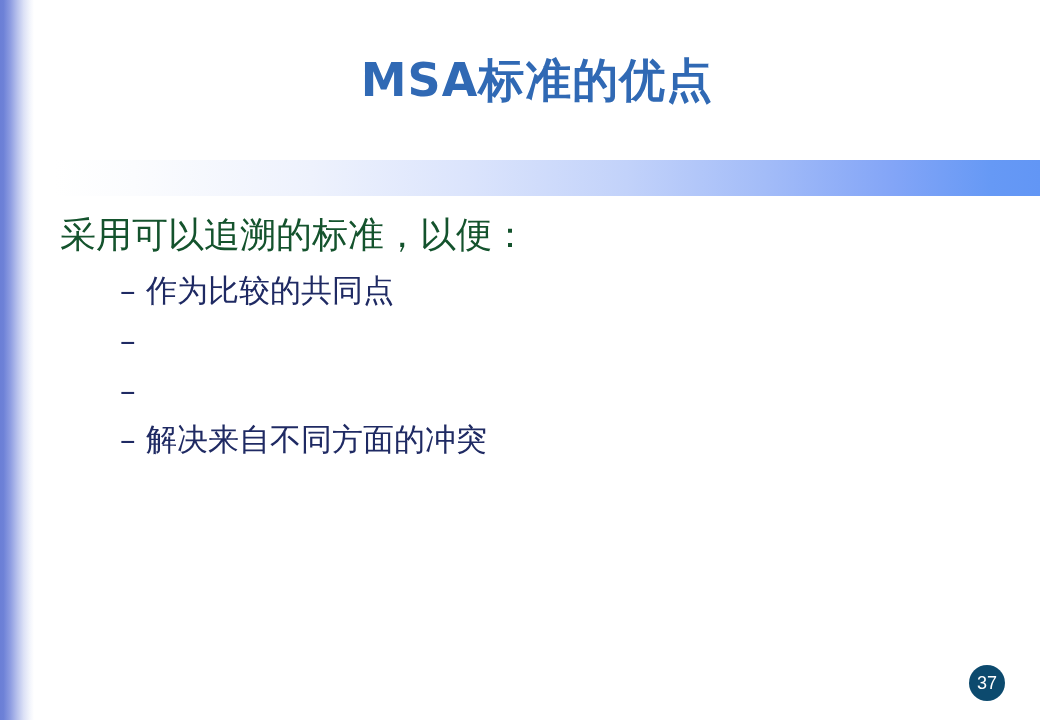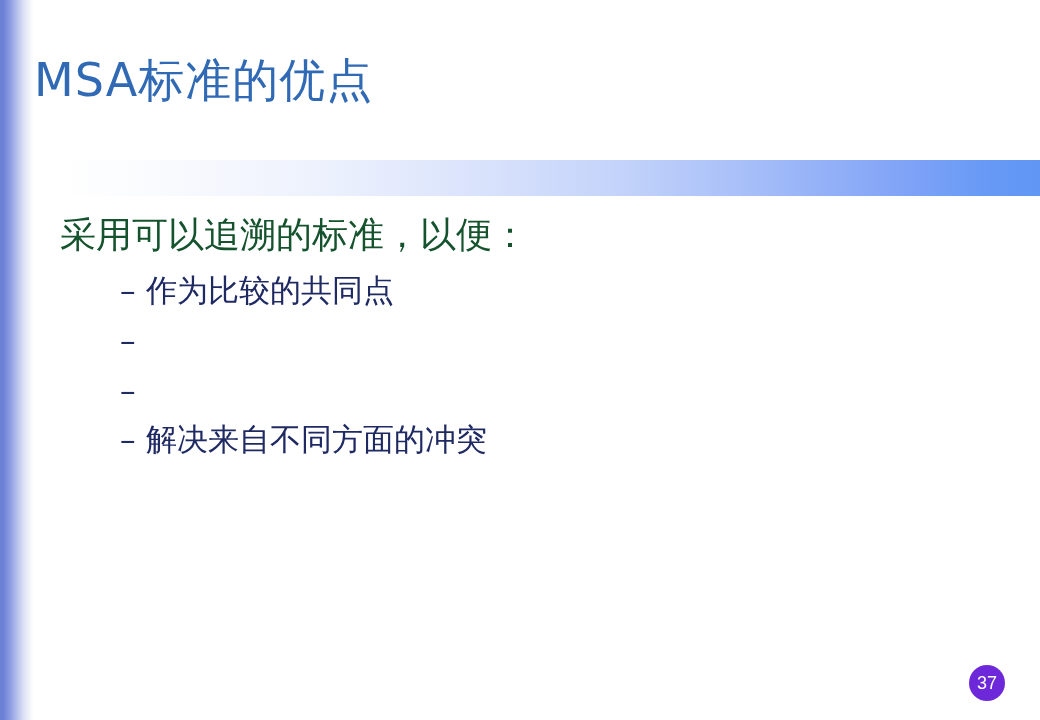--- a/index.html
+++ b/index.html
@@ -32,24 +32,25 @@
         #f3f5fc 88%,
         #ffffff 100%);
   }
 
   
   #title {
     position: absolute;
     left: 34px;
     top: 52px;
     width: 1006px;
+    text-align: center;
     color: #3069b4;
     font-family: "DejaVu Sans", "Liberation Sans", sans-serif;
     font-size: 46px;
-    font-weight: normal;
+    font-weight: bold;
     letter-spacing: 1px;
     line-height: 1.25;
     white-space: nowrap;
   }
 
   
   #divider-bar {
     position: absolute;
     left: 55px;
     top: 160px;
@@ -110,21 +111,21 @@
   }
 
   
   #page-badge {
     position: absolute;
     left: 969px;
     top: 665px;
     width: 36px;
     height: 36px;
     border-radius: 50%;
-    background: #6d28d9;
+    background: #0c4a6e;
     color: #ffffff;
     font-family: "Liberation Sans", "DejaVu Sans", sans-serif;
     font-size: 18px;
     display: flex;
     align-items: center;
     justify-content: center;
   }
 </style>
 </head>
 <body>

